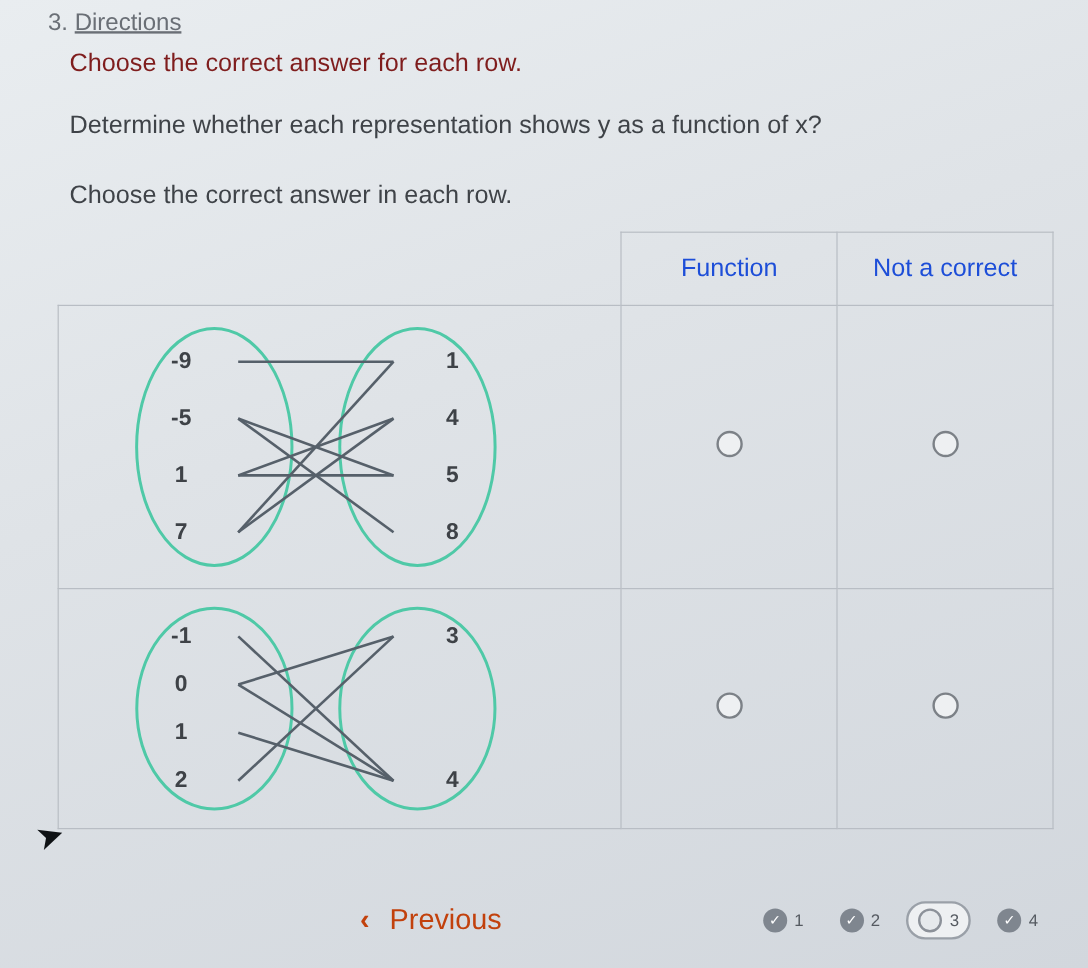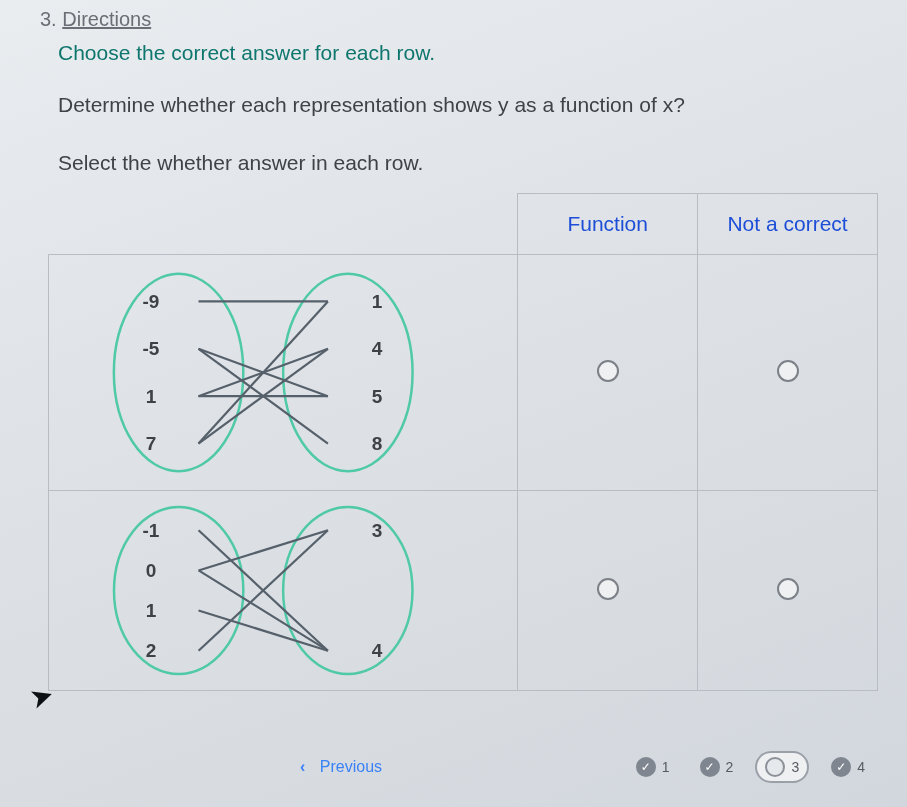--- a/index.html
+++ b/index.html
@@ -17,21 +17,21 @@
     padding: 8px 26px 0 40px;
   }
   .qnum-dir {
     font-size: 20px;
     color: #6a6f76;
     margin-bottom: 10px;
   }
   .qnum-dir .dir {
     text-decoration: underline;
   }
-  .intro1 { font-size: 21px; color:#0f766e; margin: 6px 0 28px 18px; }
+  .intro1 { font-size: 21px; color:#7f1d1d; margin: 6px 0 28px 18px; }
   .intro2 { font-size: 21px; color:#3f4348; margin: 0 0 34px 18px; }
   .intro3 { font-size: 21px; color:#3f4348; margin: 0 0 18px 18px; }
 
   table.grid {
     border-collapse: collapse;
     width: 830px;
     margin-left: 8px;
   }
   table.grid th, table.grid td {
     border: 1px solid #b8bdc4;
@@ -86,22 +86,22 @@
     position: absolute;
     left: 0; right: 0;
     bottom: 16px;
     height: 48px;
     display: flex;
     align-items: center;
     padding: 0 30px 0 0;
   }
   .prev-btn {
     margin-left: 300px;
-    font-size: 16px;
-    color: #3b82f6;
+    font-size: 24px;
+    color: #c2410c;
     cursor: pointer;
   }
   .prev-btn .chev { margin-right: 10px; font-weight:700; }
   .spacer { flex: 1; }
   .qnav { display:flex; gap:14px; align-items:center; }
   .qpill {
     display:flex; align-items:center; gap:6px;
     padding: 4px 8px;
     border-radius: 16px;
     font-size: 14px;
@@ -131,21 +131,21 @@
 
 <div class="page">
 
   <div class="qnum-dir">
     <span>3.</span>
     <span class="dir">Directions</span>
   </div>
 
   <div class="intro1">Choose the correct answer for each row.</div>
   <div class="intro2">Determine whether each representation shows y as a function of x?</div>
-  <div class="intro3">Select the whether answer in each row.</div>
+  <div class="intro3">Choose the correct answer in each row.</div>
 
   <table class="grid">
     <thead>
       <tr>
         <th class="blank"></th>
         <th class="hdr">Function</th>
         <th class="hdr">Not a correct</th>
       </tr>
     </thead>
     <tbody id="rows-body">

